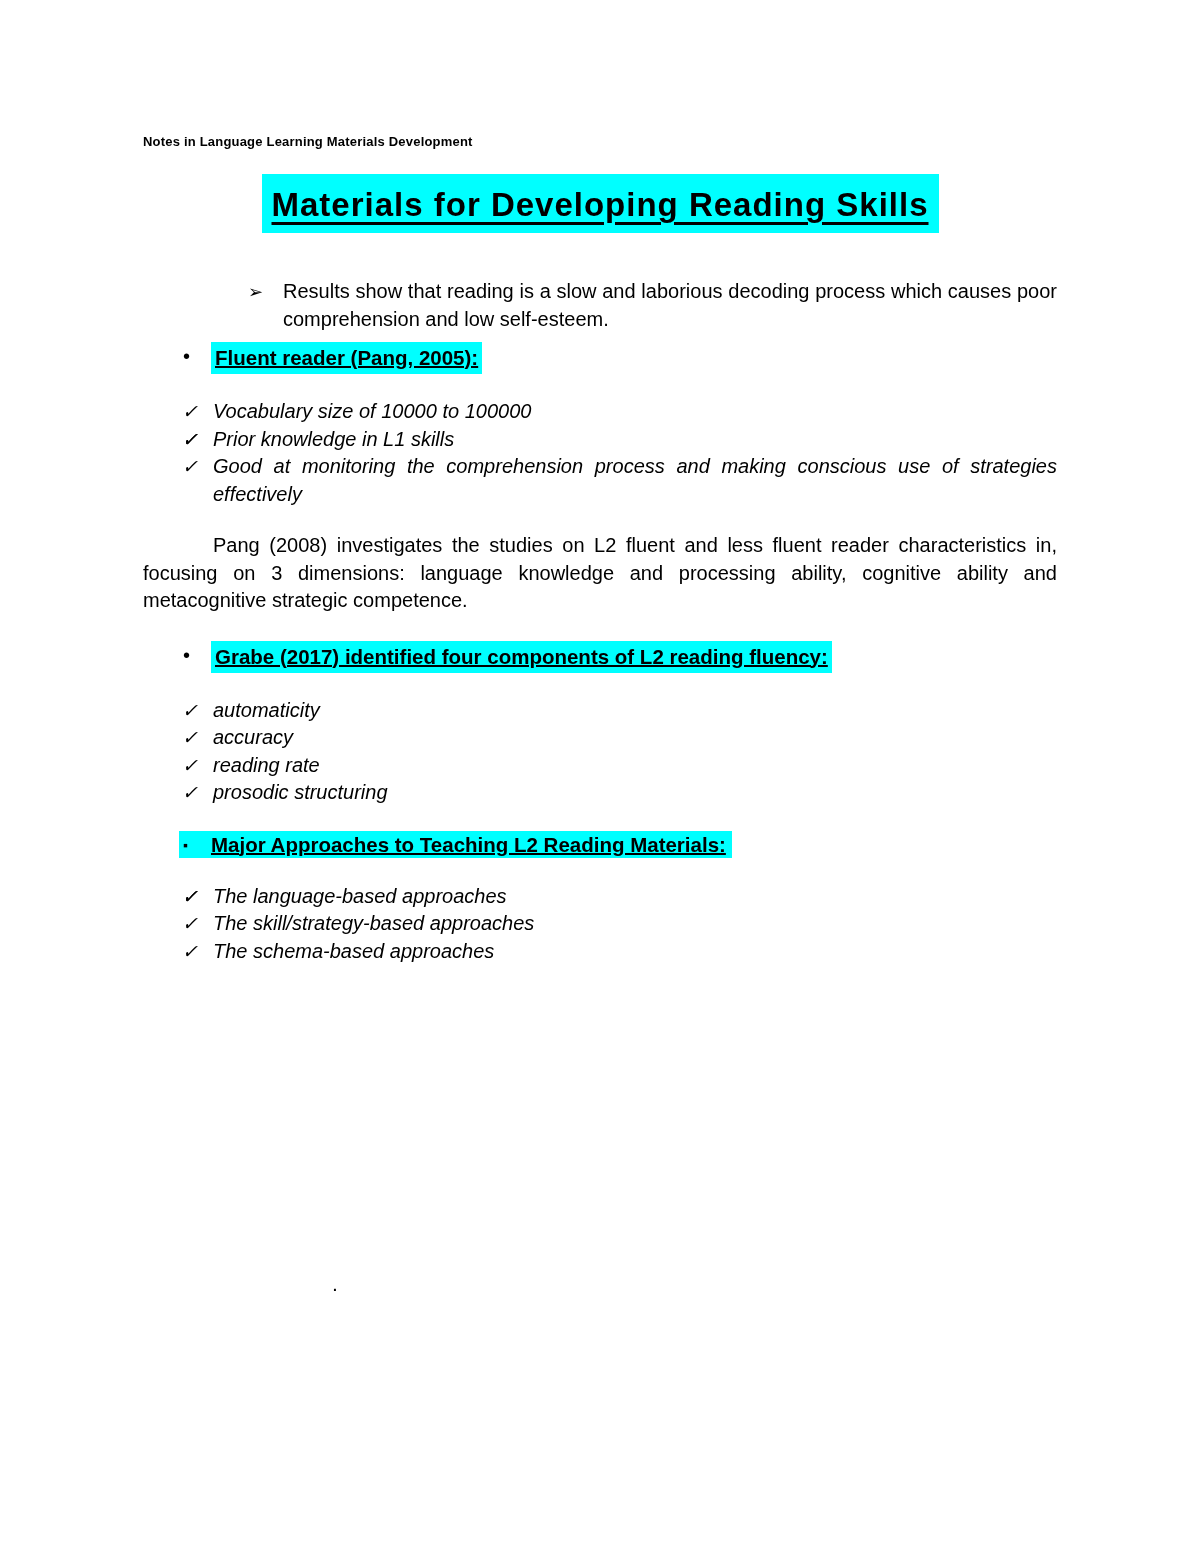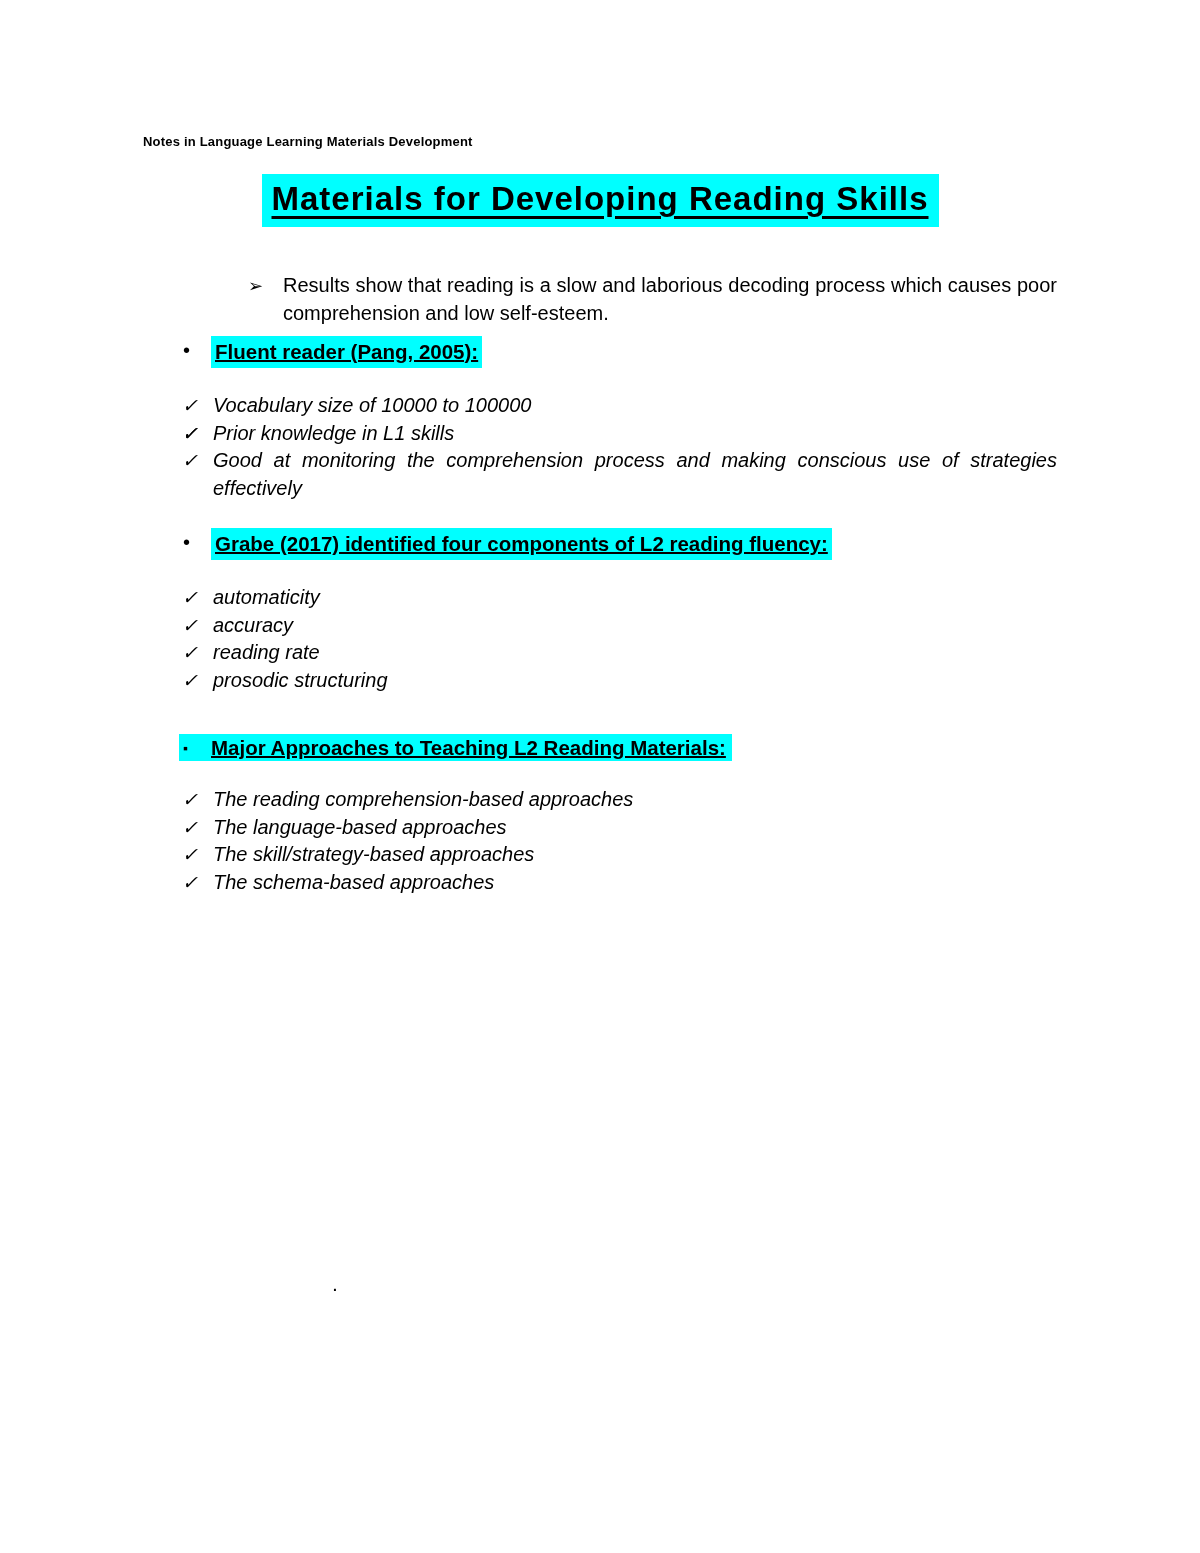--- a/index.html
+++ b/index.html
@@ -16,36 +16,36 @@
   }
 
   .title-row { text-align: center; margin-top: 25px; }
   .doc-title {
     display: inline-block; margin: 0;
     font-size: 33px; font-weight: bold; letter-spacing: 1px;
     background: #00ffff;
     text-decoration: underline;
     text-decoration-thickness: 3px;
     text-underline-offset: 6px;
-    padding: 6px 10px 9px 10px;
+    padding: 12px 10px 9px 10px;
   }
 
   .arrow-item {
     position: relative; margin-top: 44px;
     padding-left: 140px; text-align: justify;
     font-size: 20px; line-height: 28px;
   }
   .arrow-marker { position: absolute; left: 105px; top: 1px; font-size: 18px; }
 
   .bullet-heading {
     position: relative; font-size: 20.5px; line-height: 28px;
   }
   .bh-1 { margin-top: 9px; }
   .bh-2 { margin-top: 26px; }
-  .bh-3 { margin-top: 40px; padding-left: 36px; }
+  .bh-3 { margin-top: 24px; padding-left: 36px; }
   .round-marker {
     position: absolute; left: 40px; top: 0; font-size: 20px;
   }
   .hl {
     background: #00ffff; font-weight: bold;
     text-decoration: underline; text-decoration-thickness: 2px;
     padding: 2px 4px;
   }
   .head-text { margin-left: 68px; display: inline-block; }
   .bh-1 .head-text, .bh-2 .head-text { margin-left: 0; }
@@ -111,20 +111,21 @@
     <li>
       <span class="check-mark">✓</span>
       <span>Prior knowledge in L1 skills</span>
     </li>
     <li>
       <span class="check-mark">✓</span>
       <span>Good at monitoring the comprehension process and making conscious use of strategies effectively</span>
     </li>
   </ul>
 
+  <p class="para">Pang (2008) investigates the studies on L2 fluent and less fluent reader characteristics in, focusing on 3 dimensions: language knowledge and processing ability, cognitive ability and metacognitive strategic competence.</p>
 
   <div class="bullet-heading bh-2">
     <span class="round-marker">•</span>
     <span class="hl head-text">Grabe (2017) identified four components of L2 reading fluency:</span>
   </div>
 
   <ul class="checklist">
     <li>
       <span class="check-mark">✓</span>
       <span>automaticity</span>
@@ -144,21 +145,20 @@
   </ul>
 
 
   <div class="bullet-heading bh-3">
     <span class="hl3"><span class="sq-marker">▪</span><span class="h3-text">Major Approaches to Teaching L2 Reading Materials:</span></span>
   </div>
 
   <ul class="checklist">
     <li>
       <span class="check-mark">✓</span>
-      <span>The reading comprehension-based approaches</span>
     </li>
     <li>
       <span class="check-mark">✓</span>
       <span>The language-based approaches</span>
     </li>
     <li>
       <span class="check-mark">✓</span>
       <span>The skill/strategy-based approaches</span>
     </li>
     <li>

